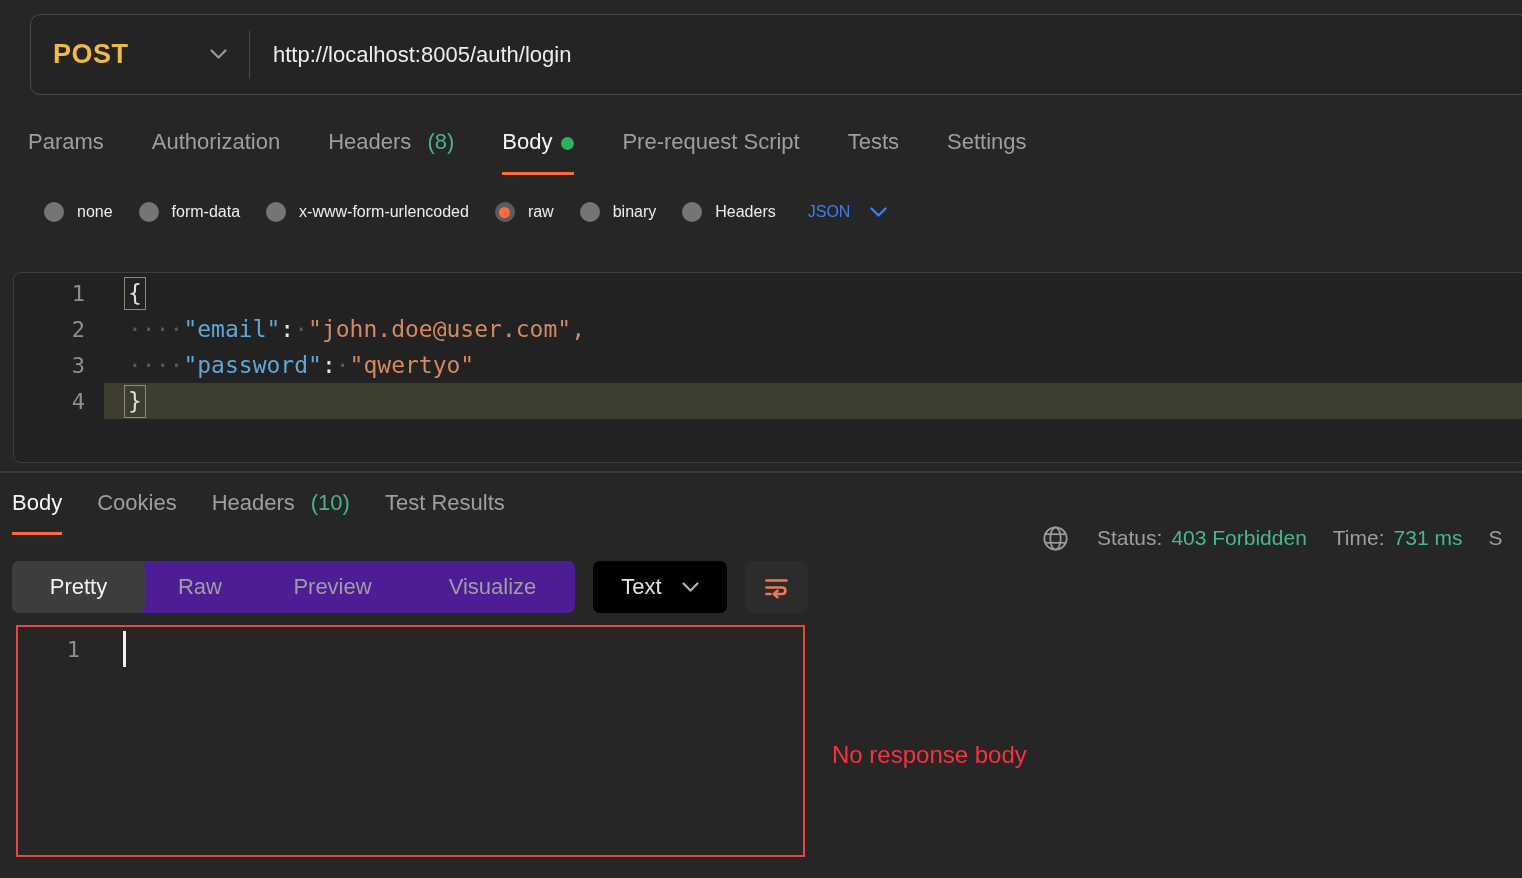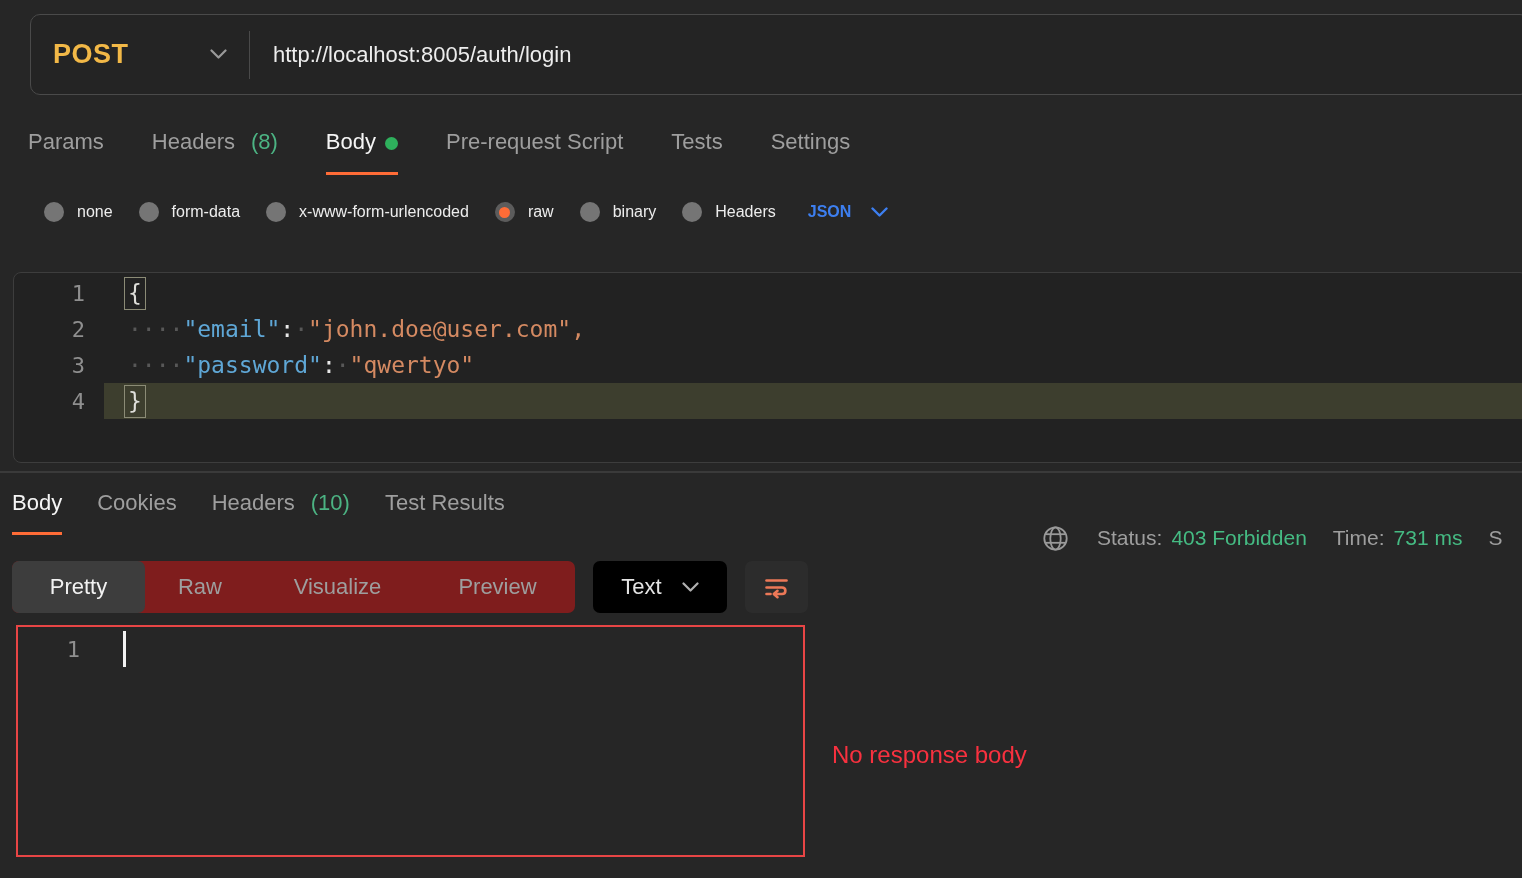--- a/index.html
+++ b/index.html
@@ -50,21 +50,21 @@
     font-size:16px; color:#ededed;
   }
   .bt-option { display:flex; align-items:center; gap:13px; cursor:pointer; }
   .radio { width:20px; height:20px; border-radius:50%; background:#757575; flex:none; }
   .bt-option.selected .radio { background:#5c5c5c; position:relative; }
   .bt-option.selected .radio::after {
     content:""; position:absolute; inset:4.5px; border-radius:50%; background:#ff6c37;
   }
   .lang-select {
     display:flex; align-items:center; gap:20px; margin-left:6px;
-    color:#3d7ff0; font-weight:700; cursor:pointer;
+    color:#3d7ff0; font-weight:400; cursor:pointer;
   }
 
   
   .req-editor {
     position:absolute; left:13px; top:272px; width:1515px; height:191px;
     border:1px solid #3d3d3d; border-radius:8px; background:#222222;
     padding-top:2px; overflow:hidden;
     font-family:"DejaVu Sans Mono", monospace; font-size:23px;
   }
   .ed-row { height:36px; display:flex; align-items:center; }
@@ -96,21 +96,21 @@
     position:absolute; left:1042px; top:490px; height:40px;
     display:flex; align-items:center; white-space:nowrap; font-size:21px;margin-top:28px;
   }
   .meta-label { color:#9e9e9e; }
   .meta-green { color:#45bb83; margin-left:9px; }
   .meta-gap { margin-left:26px; }
   .globe-btn { margin-right:28px; cursor:pointer; display:flex; }
 
   
   .resp-toolbar { position:absolute; left:12px; top:561px; display:flex; height:52px; }
-  .segmented { display:flex; background:#7f1d1d; border-radius:7px; }
+  .segmented { display:flex; background:#4c1d95; border-radius:7px; }
   .seg {
     display:flex; align-items:center; justify-content:center;
     color:#9e9e9e; font-size:22px; cursor:pointer; border-radius:7px;
   }
   .seg.active { background:#3d3d3d; color:#f2f2f2; }
   .seg-pretty { width:133px; } .seg-raw { width:110px; }
   .seg-preview { width:155px; } .seg-visualize { width:165px; }
   .format-select {
     margin-left:18px; width:134px; background:#000000; border-radius:7px;
     display:flex; align-items:center; justify-content:center; gap:20px;
@@ -148,20 +148,23 @@
           <polyline points="1.5,1.5 8.5,8.5 15.5,1.5" fill="none" stroke="#9a9a9a" stroke-width="2.2" stroke-linecap="round" stroke-linejoin="round"></polyline>
         </svg>
     </div>
     <div class="vdiv"></div>
     <div class="url-input">http://localhost:8005/auth/login</div>
   </div>
 
   <div class="req-tabs">
     <div class="rtab">
         <span>Params</span>
+      </div>
+    <div class="rtab">
+        <span>Authorization</span>
       </div>
     <div class="rtab">
         <span>Headers</span>
         <span class="count">(8)</span>
       </div>
     <div class="rtab active">
         <span>Body</span>
         <span class="tab-dot"></span>
       </div>
     <div class="rtab">
@@ -262,25 +265,25 @@
   </div>
 
   <div class="resp-toolbar">
     <div class="segmented">
       <div class="seg seg-pretty active">
           <span>Pretty</span>
         </div>
       <div class="seg seg-raw">
           <span>Raw</span>
         </div>
+      <div class="seg seg-preview">
+          <span>Preview</span>
+        </div>
       <div class="seg seg-visualize">
           <span>Visualize</span>
-        </div>
-      <div class="seg seg-preview">
-          <span>Preview</span>
         </div>
     </div>
     <div class="format-select">
       <span>Text</span>
       <svg class="chev" width="17" height="11" viewBox="0 0 17 11">
           <polyline points="1.5,1.5 8.5,8.5 15.5,1.5" fill="none" stroke="#b0b0b0" stroke-width="2.2" stroke-linecap="round" stroke-linejoin="round"></polyline>
         </svg>
     </div>
     <div class="wrap-btn">
       <svg width="31" height="31" viewBox="0 0 31 31" fill="none" stroke="#ec7857" stroke-width="2.6" stroke-linecap="round" stroke-linejoin="round">

